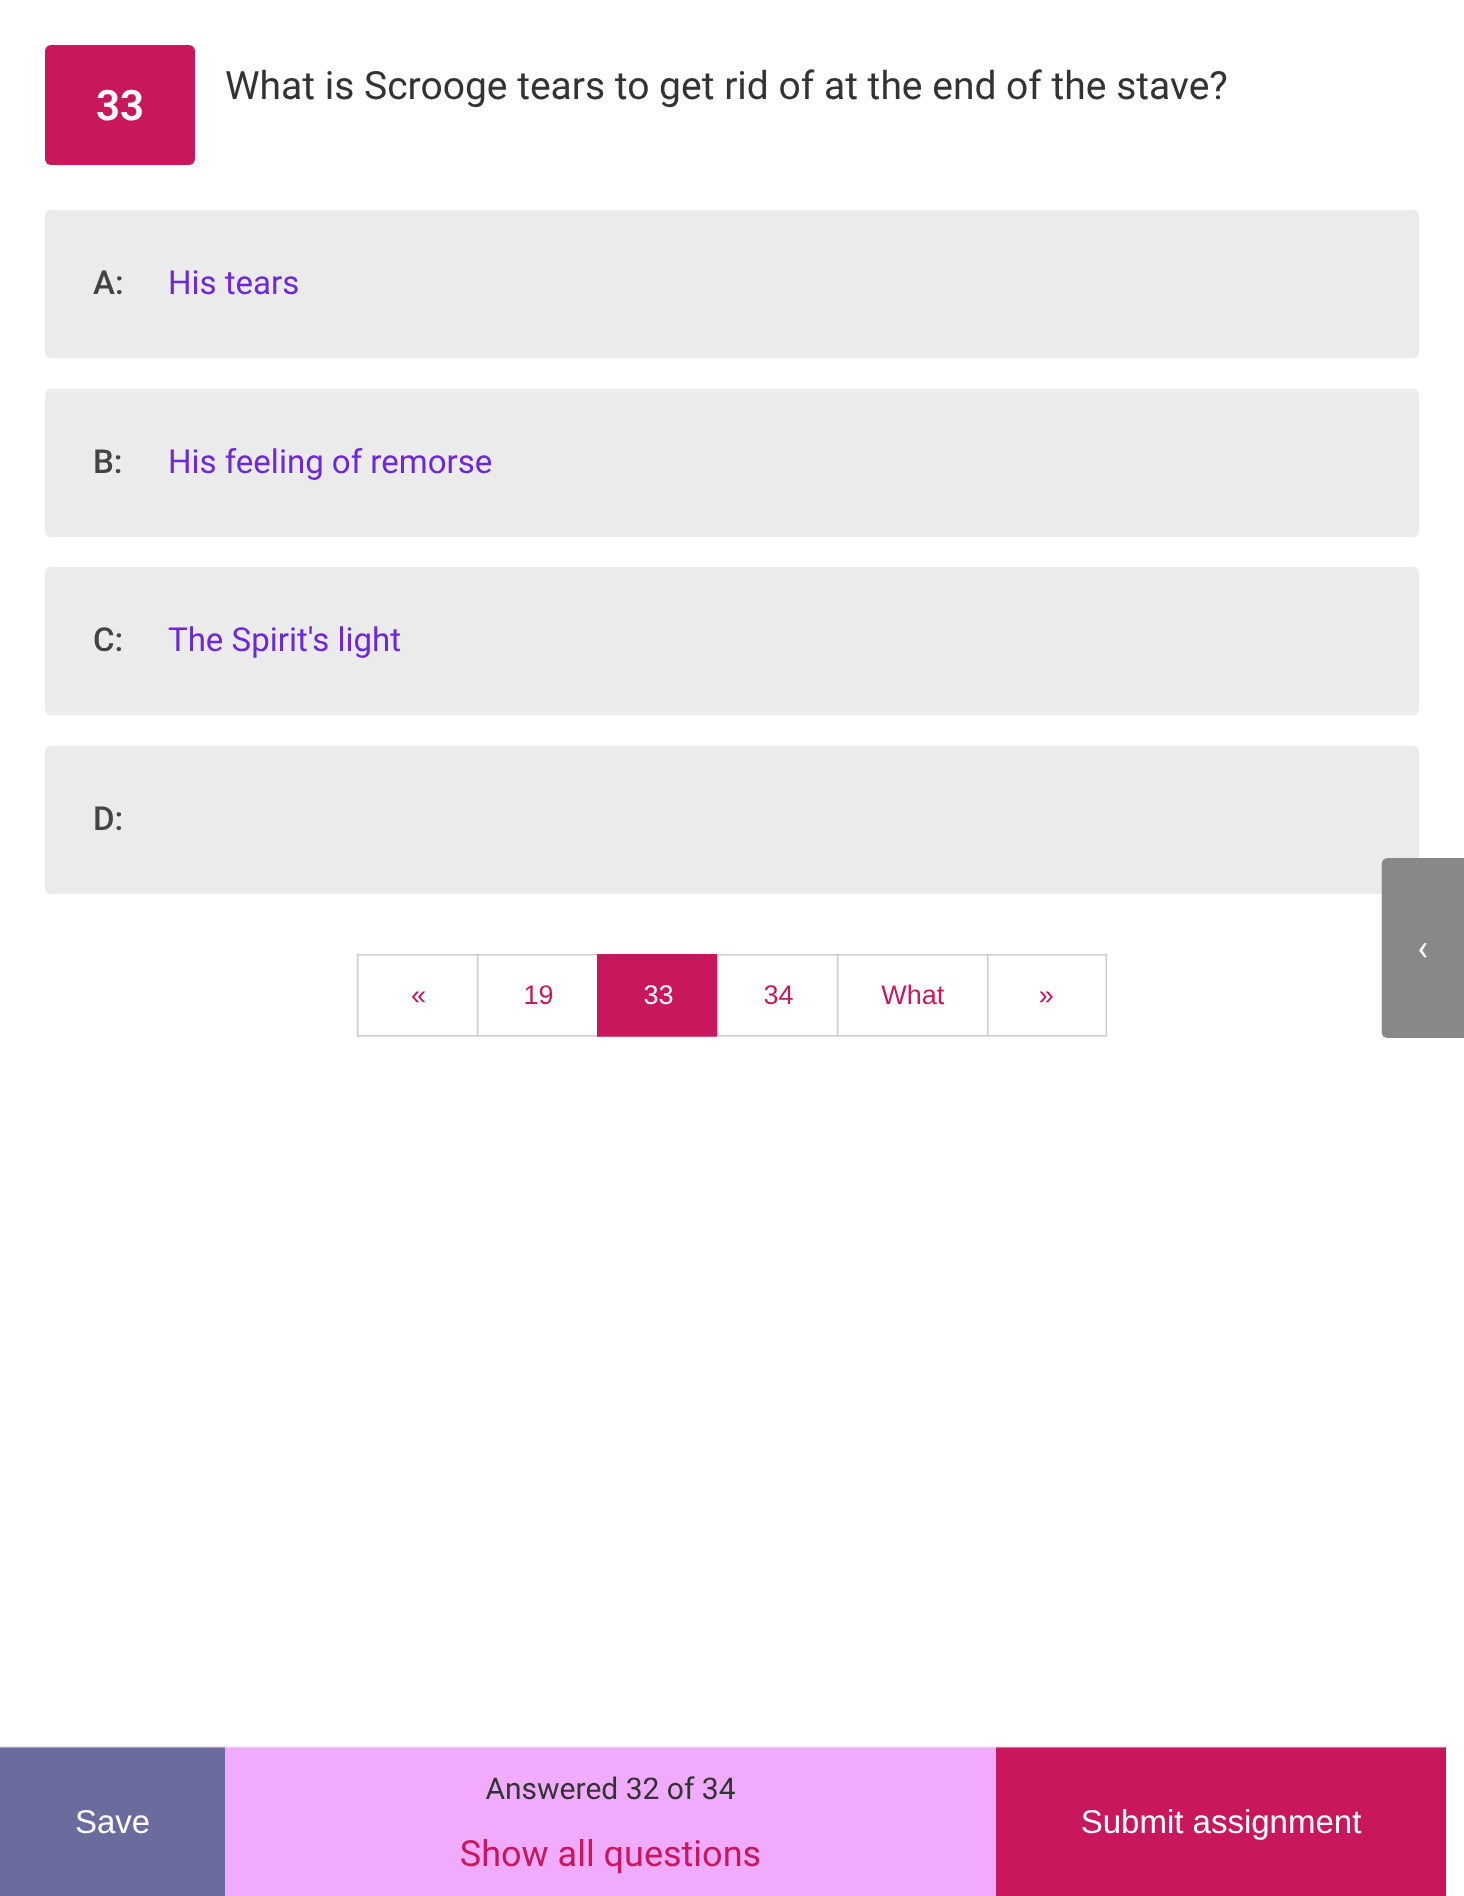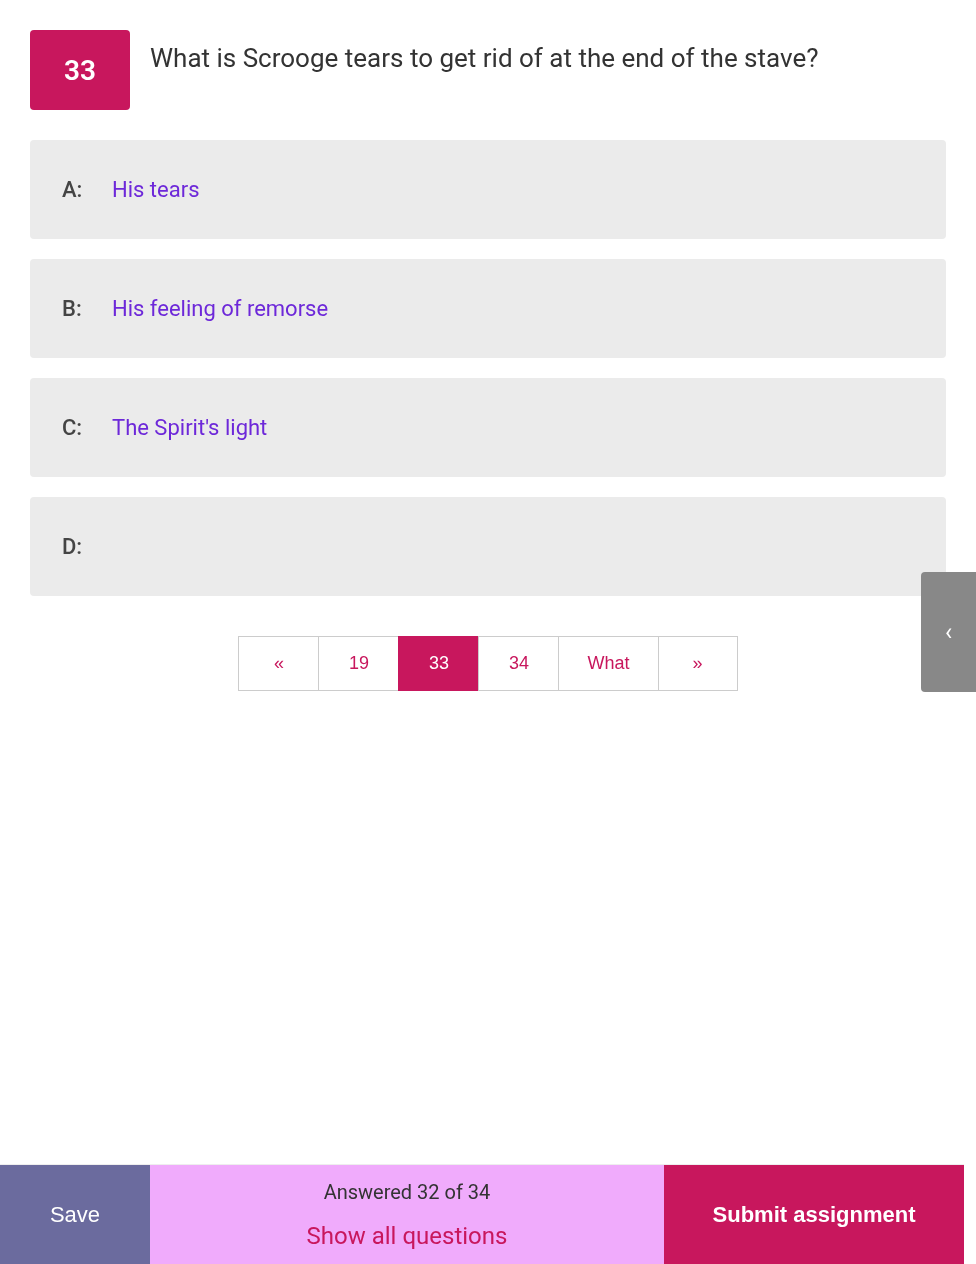--- a/index.html
+++ b/index.html
@@ -151,21 +151,21 @@
       font-size: 24px;
       color: #c8175d;
       cursor: pointer;
       text-decoration: none;
     }
 
     .submit-btn {
       background: #c8175d;
       color: white;
       font-size: 22px;
-      font-weight: 700;
+      font-weight: 400;
       padding: 0 40px;
       border: none;
       cursor: pointer;
       min-width: 300px;
     }
 
     .side-panel-toggle {
       position: fixed;
       right: 0;
       top: 50%;

